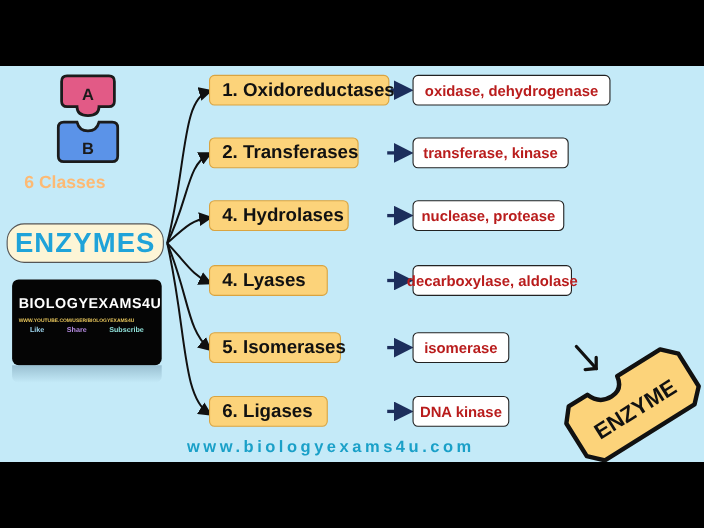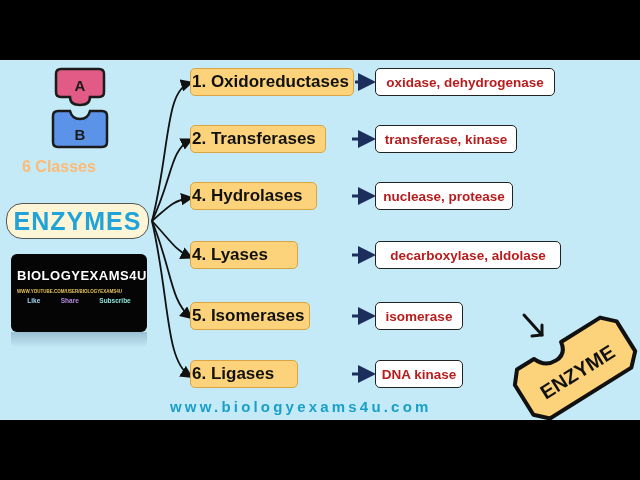--- a/index.html
+++ b/index.html
@@ -2,21 +2,21 @@
 <html><head>
 <meta charset="utf-8">
 <style>
   html, body { margin:0; padding:0; }
   body { width:640px; height:480px; background:#000; position:relative; overflow:hidden;
          font-family:"Liberation Sans", sans-serif; }
   .band { position:absolute; left:0; top:60px; width:640px; height:360px; background:#c4eaf8; }
   .abs { position:absolute; }
   .cls-box { position:absolute; height:28px; background:#fcd37a; border:1.5px solid #d9a441;
              border-radius:5px; box-sizing:border-box; font-weight:bold; font-size:17px; color:#111;
-             display:flex; align-items:center; padding-left:1px; white-space:nowrap; }
+             display:flex; align-items:center; padding-left:11px; white-space:nowrap; }
   .ex-box { position:absolute; height:28px; background:#fff; border:1.5px solid #222;
             border-radius:5px; box-sizing:border-box; font-weight:bold; font-size:13.5px; color:#b91c1c;
             display:flex; align-items:center; justify-content:center; white-space:nowrap; }
   .title6 { position:absolute; left:22px; top:158px; font-weight:bold; font-size:16px; color:#fdba74; }
   .enz-box { position:absolute; left:6px; top:203px; width:143px; height:36px; background:#fdf5d6;
              border:1.5px solid #555; border-radius:16px; box-sizing:border-box;
              display:flex; align-items:center; justify-content:center;
              font-weight:bold; font-size:25px; color:#1fa3d9; letter-spacing:1px; }
   .logo { position:absolute; left:11px; top:254px; width:136px; height:78px; background:#050505;
           border-radius:6px; color:#fff; box-sizing:border-box; padding:4px 6px; }
@@ -105,21 +105,21 @@
 
 <div class="ex-box" style="left:375px;top:68px;width:180px">
     <span>oxidase, dehydrogenase</span>
   </div>
 <div class="ex-box" style="left:375px;top:125px;width:142px">
     <span>transferase, kinase</span>
   </div>
 <div class="ex-box" style="left:375px;top:182px;width:138px">
     <span>nuclease, protease</span>
   </div>
-<div class="ex-box" style="left:375px;top:241px;width:186px">
+<div class="ex-box" style="left:375px;top:241px;width:145px">
     <span>decarboxylase, aldolase</span>
   </div>
 <div class="ex-box" style="left:375px;top:302px;width:88px">
     <span>isomerase</span>
   </div>
 <div class="ex-box" style="left:375px;top:360px;width:88px">
     <span>DNA kinase</span>
   </div>
 
 <svg class="abs" style="left:500px;top:295px" width="140" height="125" viewBox="0 0 140 125">

